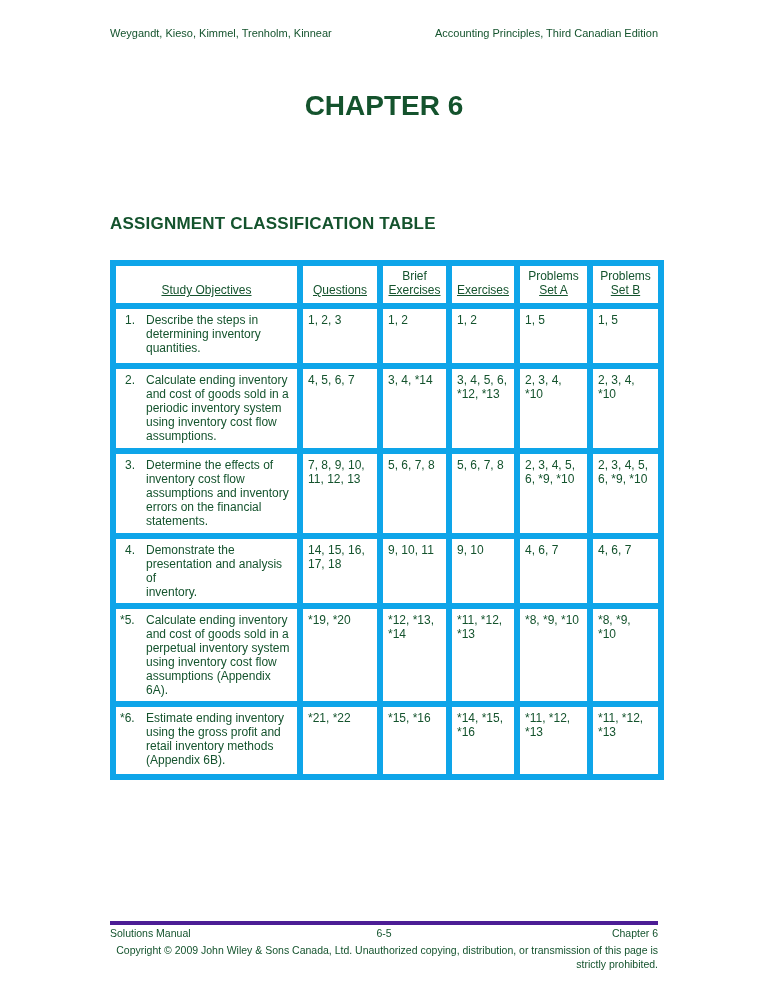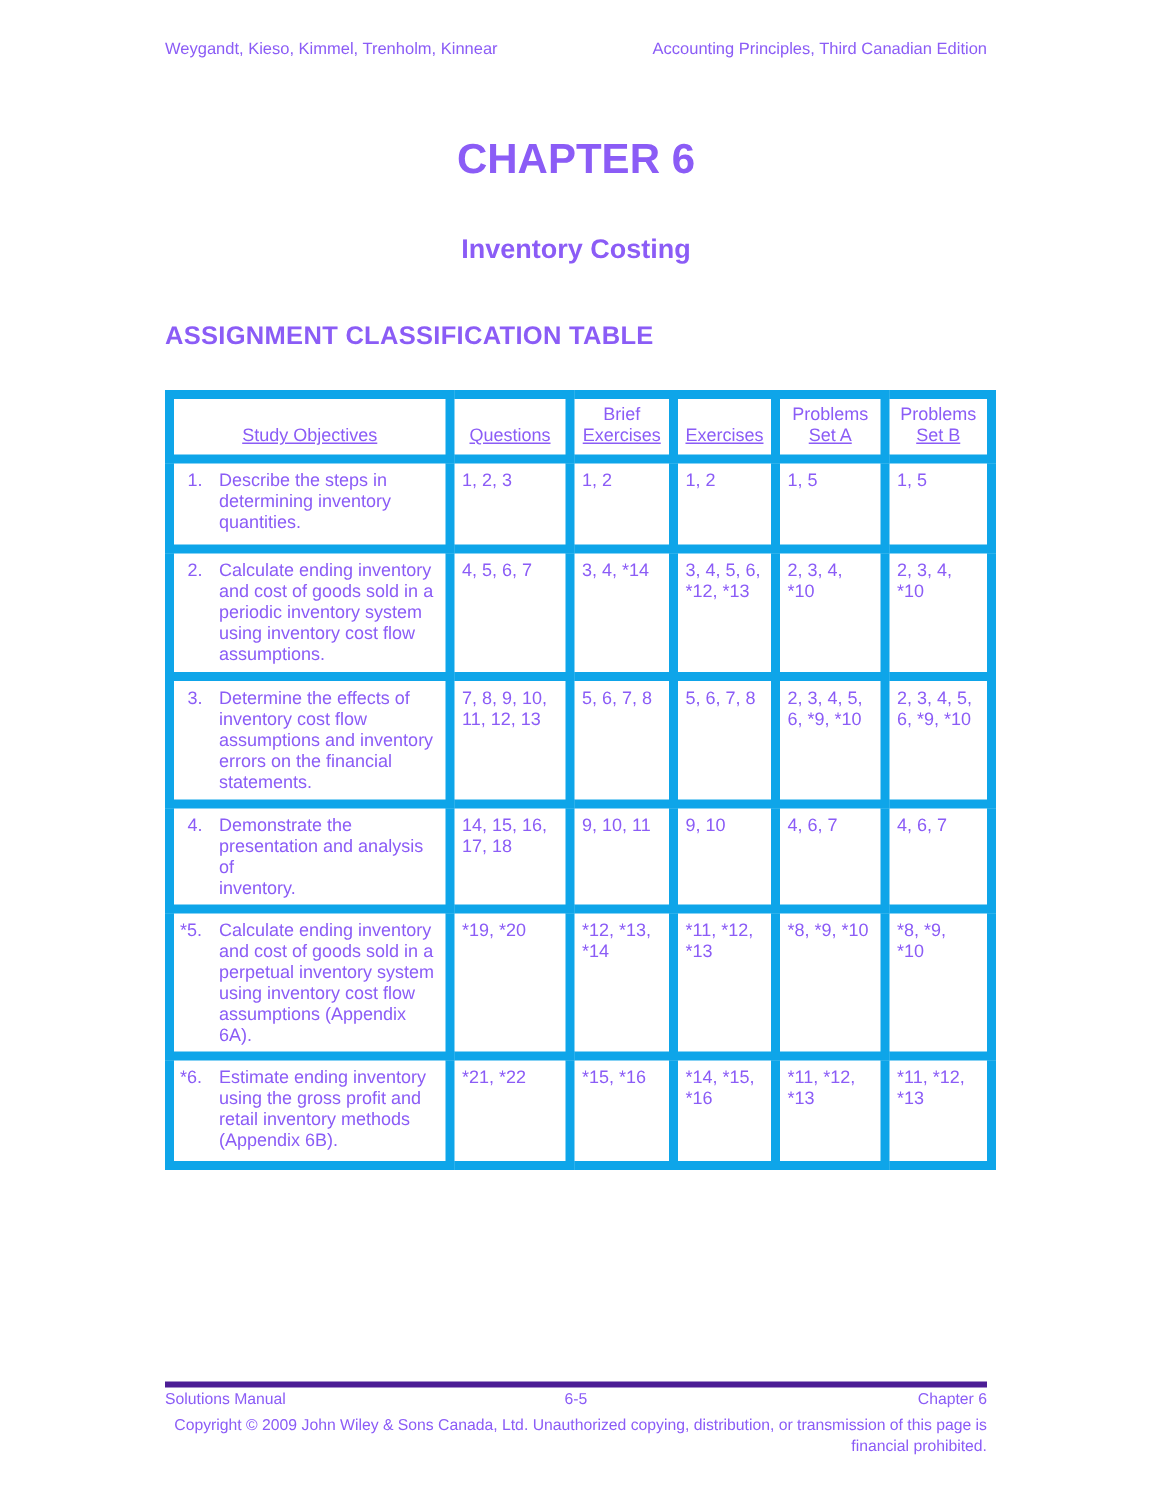--- a/index.html
+++ b/index.html
@@ -2,21 +2,21 @@
 <html><head>
 <meta charset="utf-8">
 <style>
   * { margin: 0; padding: 0; box-sizing: border-box; }
   html, body { background: #ffffff; }
   .page {
     position: relative;
     width: 768px;
     height: 994px;
     background: #ffffff;
-    color: #8b5cf6;
+    color: #14532d;
     font-family: "Liberation Sans", sans-serif;
     overflow: hidden;
   }
   .running-header {
     position: absolute;
     top: 27px; left: 110px; right: 110px;
     display: flex;
     justify-content: space-between;
     font-size: 11px;
     line-height: 13px;
@@ -110,21 +110,20 @@
 <body>
 
 <div class="page">
 
   <div class="running-header">
     <span>Weygandt, Kieso, Kimmel, Trenholm, Kinnear</span>
     <span>Accounting Principles, Third Canadian Edition</span>
   </div>
 
   <div class="chapter-title">CHAPTER 6</div>
-  <div class="chapter-subtitle">Inventory Costing</div>
   <div class="section-heading">ASSIGNMENT CLASSIFICATION TABLE</div>
 
   <table class="act">
     <colgroup>
       <col style="width:187px">
         <col style="width:80px">
         <col style="width:69px">
       <col style="width:68px">
         <col style="width:73px">
         <col style="width:71px">
@@ -272,17 +271,17 @@
   </table>
 
   <div class="page-footer">
     <div class="footer-row">
       <span class="fl">Solutions Manual</span>
       <span class="fc">6-5</span>
       <span class="fr">Chapter 6</span>
     </div>
     <div class="copyright">
       <div>Copyright © 2009 John Wiley &amp; Sons Canada, Ltd. Unauthorized copying, distribution, or transmission of this page is</div>
-      <div>financial prohibited.</div>
+      <div>strictly prohibited.</div>
     </div>
   </div>
 
 </div>
 
 </body></html>

